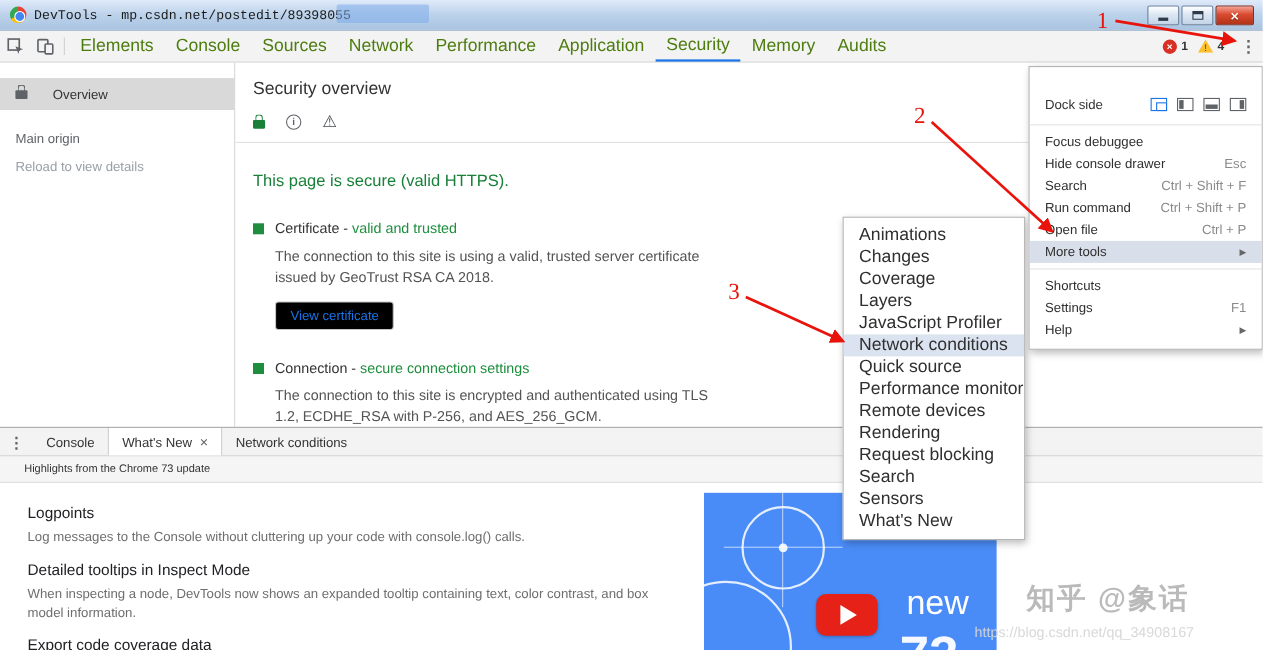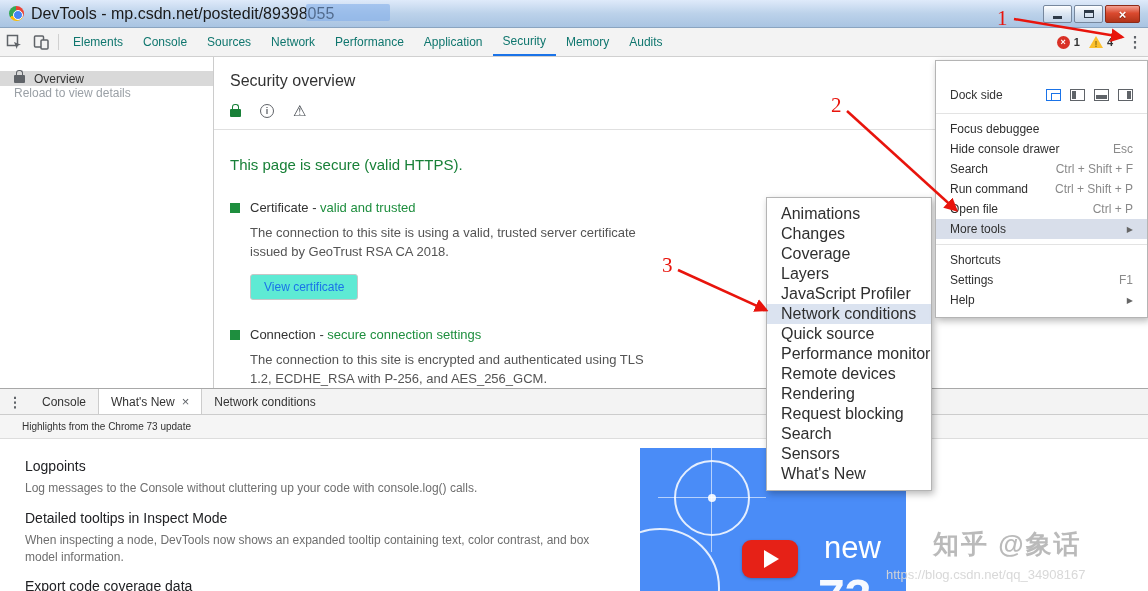--- a/index.html
+++ b/index.html
@@ -7,52 +7,52 @@
   body { font-family:"Liberation Sans", sans-serif; position:relative; background:#fff; font-size:12px; color:#333; }
 
   
   .titlebar { position:absolute; left:0; top:0; width:1148px; height:28px;
     background:linear-gradient(#dfeafa,#bcd2ea 50%,#a9c4e2); border-bottom:1px solid #8aa4c0;
     display:flex; align-items:center; }
   .chrome-icon { width:15px; height:15px; border-radius:50%; margin:0 7px 0 9px; position:relative;
     background:conic-gradient(#ea4335 0 120deg,#fbbc05 120deg 240deg,#34a853 240deg 360deg); flex:none; }
   .chrome-icon:after { content:""; position:absolute; left:3.5px; top:3.5px; width:8px; height:8px;
     background:#4285f4; border:1.5px solid #fff; border-radius:50%; }
-  .window-title { font-size:16px; color:#1a1a1a; }
+  .window-title { font-size:12px; color:#1a1a1a;font-family:Liberation Mono, monospace; }
   .artifact { position:absolute; left:306px; top:4px; width:84px; height:17px;
     background:rgba(125,172,233,.55); border-radius:2px; z-index:3; }
   .win-controls { position:absolute; right:8px; top:5px; display:flex; gap:2px; }
   .winbtn { width:29px; height:18px; border:1px solid #76879d; border-radius:2px;
     background:linear-gradient(#ffffff,#dde7f3 45%,#c3d4e8); display:flex; align-items:center; justify-content:center; cursor:pointer; }
   .glyph-min { width:9px; height:3px; background:#2e3a48; margin-top:7px; }
   .glyph-max { width:10px; height:8px; border:1px solid #2e3a48; border-top-width:3px; }
   .winbtn.close { width:35px; border-color:#8d2a18; color:#fff; font-weight:bold; font-size:13px; line-height:1;
     background:linear-gradient(#f3a193,#da4a2f 45%,#b23318); text-shadow:0 1px 1px rgba(0,0,0,.4); }
 
   
   .tabbar { position:absolute; left:0; top:28px; width:1148px; height:29px; background:#f3f3f3;
     border-bottom:1px solid #d0d0d0; display:flex; align-items:stretch; }
   .tb-icon { width:27px; display:flex; align-items:center; justify-content:center; cursor:pointer; }
   .tb-sep { width:1px; background:#d0d0d0; margin:6px 4px; }
-  .tab { padding:0 10px; display:flex; align-items:center; font-size:12px; color:#0f766e; cursor:pointer; }
+  .tab { padding:0 10px; display:flex; align-items:center; font-size:16px; color:#4d7c0f; cursor:pointer; }
   .tab.active { border-bottom:2px solid #1a73e8; }
   .tb-spacer { flex:1; }
   .badge { display:flex; align-items:center; gap:4px; font-size:11px; color:#333; margin-right:9px; }
   .err-ic { width:13px; height:13px; border-radius:50%; background:#d93025; color:#fff; font-size:9px;
     display:flex; align-items:center; justify-content:center; font-style:normal; font-weight:bold; }
   .kebab { width:26px; display:flex; align-items:center; justify-content:center; font-size:15px;
     color:#5f6368; cursor:pointer; font-weight:bold; }
 
   
   .sidebar { position:absolute; left:0; top:57px; width:214px; height:331px; background:#fff; border-right:1px solid #ccc; }
-  .side-item { height:15px; display:flex; align-items:center; gap:9px; padding:0 14px; font-size:12px; color:#333;
+  .side-item { height:29px; display:flex; align-items:center; gap:23px; padding:0 14px; font-size:12px; color:#333;
     margin-top:14px; cursor:pointer; }
   .side-item.selected { background:#d9d9d9; }
   .side-section { margin-top:19px; padding:0 14px; color:#5f6368; }
-  .side-hint { padding:0 14px; color:#9aa0a6; }
+  .side-hint { margin-top:11px; padding:0 14px; color:#9aa0a6; }
 
   
   .lock { display:inline-block; width:11px; height:8px; border-radius:1px; position:relative; flex:none; }
   .lock:before { content:""; position:absolute; top:-5px; left:2px; width:5px; height:5px;
     border:1.5px solid; border-bottom:none; border-radius:3px 3px 0 0; }
   .lock-dark { background:#5f6368; } .lock-dark:before { border-color:#5f6368; }
   .lock-green { background:#188038; } .lock-green:before { border-color:#188038; }
   .info-ic { width:14px; height:14px; border:1.5px solid #5f6368; border-radius:50%; color:#5f6368;
     font-size:9px; font-weight:bold; display:inline-flex; align-items:center; justify-content:center; }
   .warn-ic { font-size:15px; color:#454a50; line-height:1; }
@@ -61,21 +61,21 @@
   .mainpanel { position:absolute; left:214px; top:57px; width:934px; height:331px; background:#fff; overflow:hidden; }
   .panel-header { padding:15px 16px 4px; font-size:16px; color:#333; }
   .panel-toolbar { display:flex; align-items:center; gap:19px; padding:9px 16px 11px; border-bottom:1px solid #e0e0e0; }
   .panel-toolbar .lock { margin-top:4px; }
   .secure-heading { margin:26px 16px 0; font-size:15px; color:#188038; }
   .explanation { display:flex; margin:27px 16px 0; gap:10px; }
   .sq { width:10px; height:10px; background:#1e8e3e; margin-top:3px; flex:none; }
   .exp-title { font-size:13px; color:#333; }
   .grn-link { color:#1e8e3e; cursor:pointer; text-decoration:none; }
   .exp-desc { margin-top:9px; font-size:13px; color:#545454; max-width:402px; line-height:1.45; }
-  .view-cert { margin-top:12px; font-size:12px; color:#1a73e8; background:#5eead4; border:1px solid #c6c6c6;
+  .view-cert { margin-top:12px; font-size:12px; color:#1a73e8; background:#000000; border:1px solid #c6c6c6;
     border-radius:3px; padding:5px 13px; cursor:pointer; font-family:"Liberation Sans",sans-serif; }
 
   
   .context-menu { position:absolute; left:766px; top:197px; width:166px; background:#fff;
     border:1px solid #b4b4b4; box-shadow:2px 3px 7px rgba(0,0,0,.28); padding:6px 0; z-index:30; }
   .cm-item { height:20px; line-height:20px; padding:0 14px; font-size:16px; color:#2f2f2f; cursor:default; white-space:nowrap; }
   .cm-item.highlighted { background:#dbe3f0; }
 
   
   .main-menu { position:absolute; left:935px; top:60px; width:213px; background:#fff;
@@ -185,20 +185,21 @@
     <b>4</b>
   </span>
   <span class="kebab">⋮</span>
 </div>
 
 <div class="sidebar">
   <div class="side-item selected">
     <span class="lock lock-dark"></span>
     <span>Overview</span>
   </div>
+  <div class="side-section">Main origin</div>
   <div class="side-hint">Reload to view details</div>
 </div>
 
 <div class="mainpanel">
   <div class="panel-header">Security overview</div>
   <div class="panel-toolbar">
     <span class="lock lock-green"></span>
     <span class="info-ic">i</span>
     <span class="warn-ic">⚠</span>
   </div>

